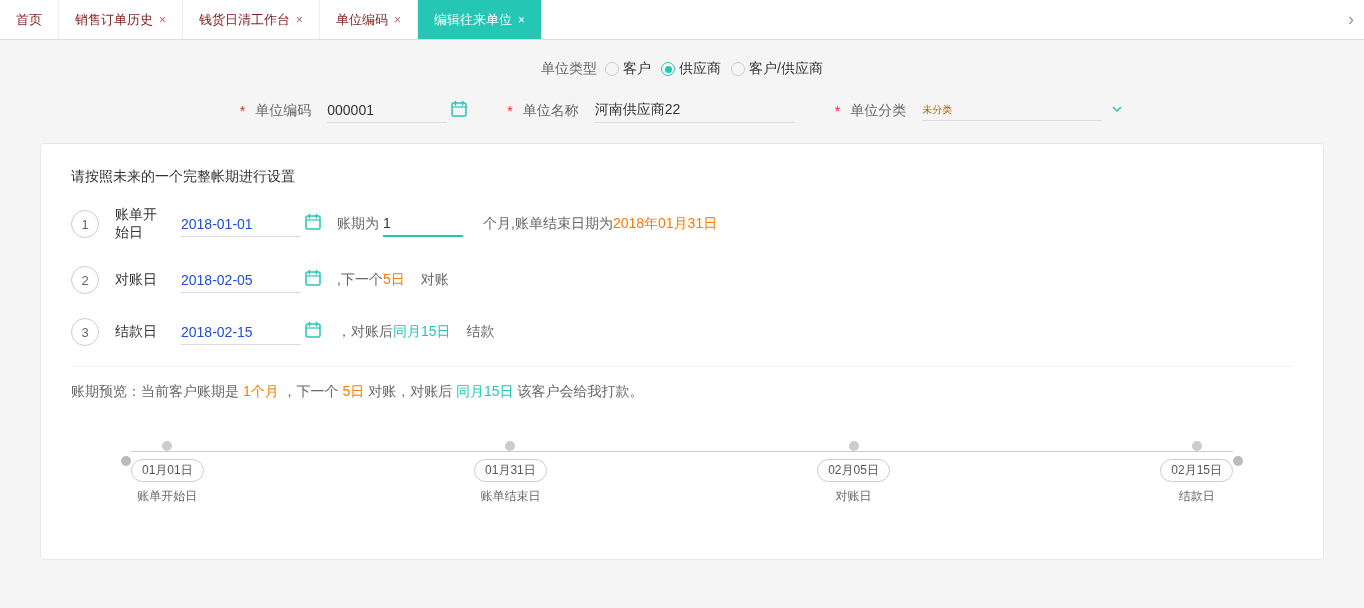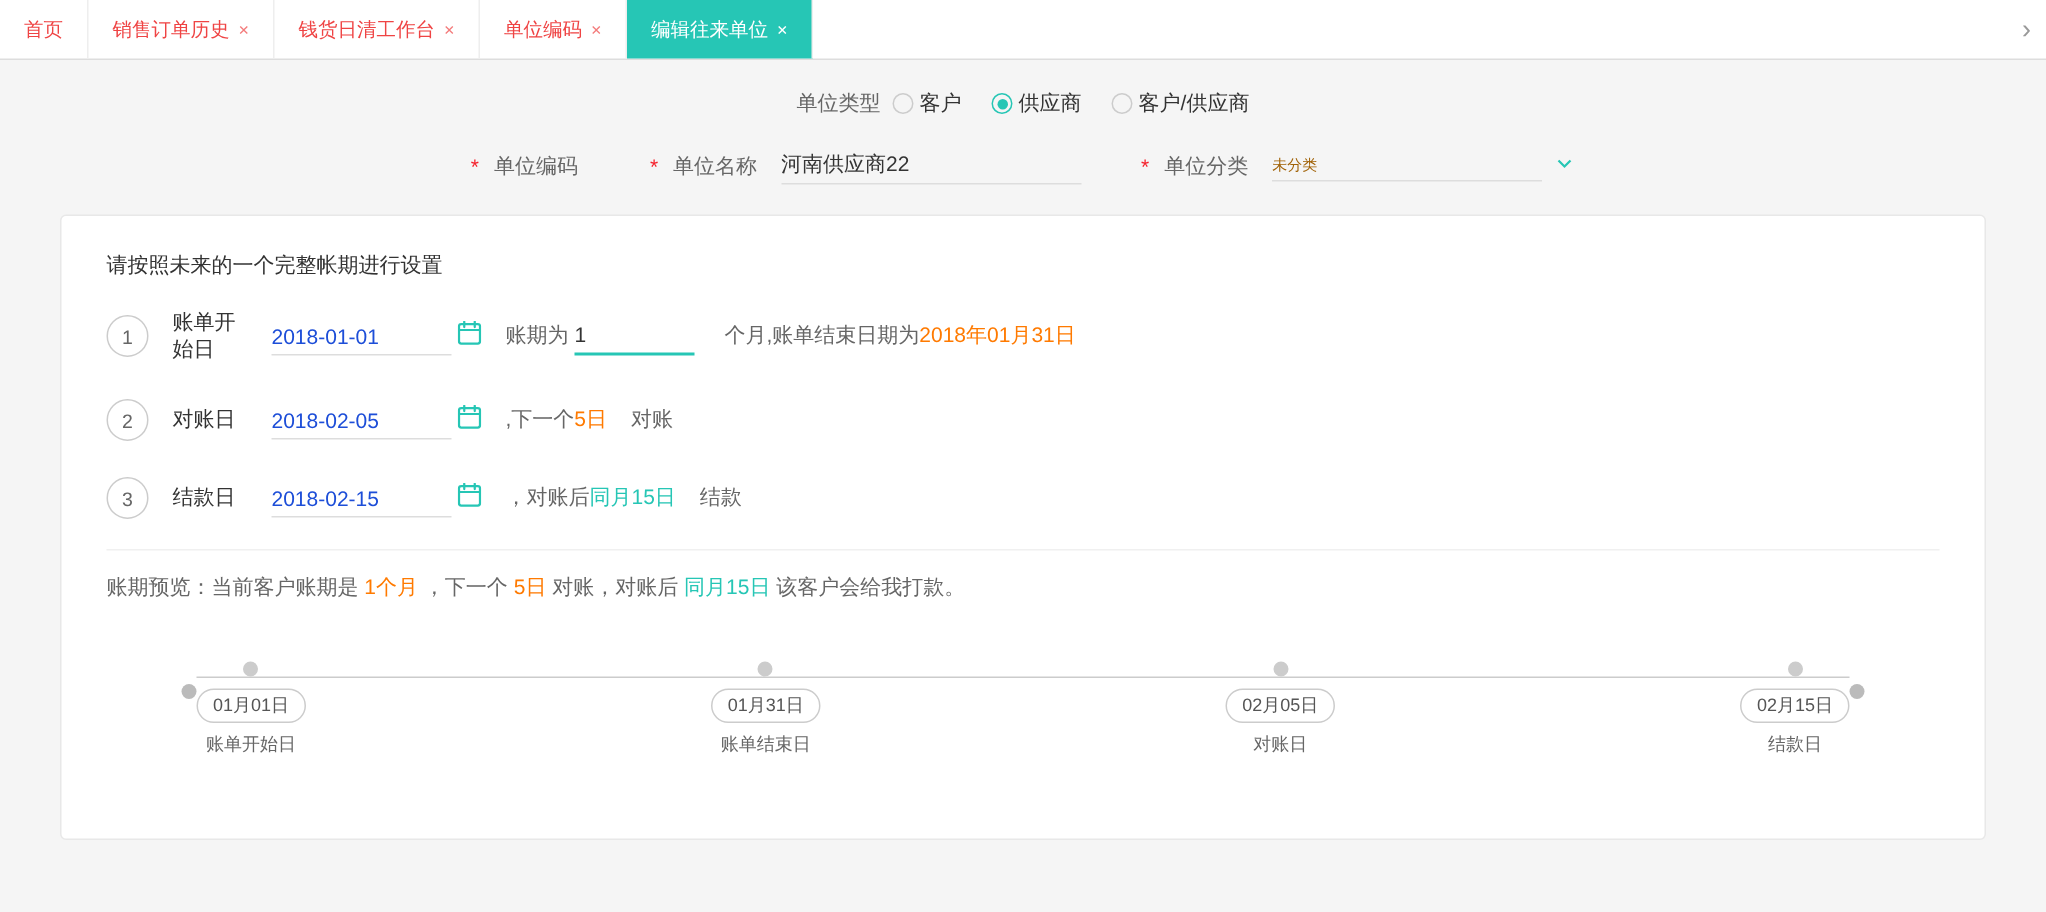--- a/index.html
+++ b/index.html
@@ -13,21 +13,21 @@
       border-bottom: 1px solid #ddd;
       height: 40px;
       padding-left: 0;
     }
     .tab-item {
       display: flex;
       align-items: center;
       padding: 0 16px;
       cursor: pointer;
       font-size: 13px;
-      color: #ef4444;
+      color: #7f1d1d;
       border-right: 1px solid #eee;
       gap: 6px;
       white-space: nowrap;
       position: relative;
     }
     .tab-item.active {
       background: #26c6b5;
       color: #fff;
     }
     .tab-item .close-x {
@@ -66,21 +66,21 @@
       color: #666;
       margin-right: 8px;
       white-space: nowrap;
     }
     .required-star { color: #f5222d; margin-right: 2px; }
 
     
     .radio-group {
       display: flex;
       align-items: center;
-      gap: 20px;
+      gap: 10px;
     }
     .radio-item {
       display: flex;
       align-items: center;
       gap: 4px;
       cursor: pointer;
     }
     .radio-circle {
       width: 14px;
       height: 14px;
@@ -359,20 +359,31 @@
         <span>客户/供应商</span>
       </div>
     </div>
   </div>
 
   <div class="form-row">
 
     <div class="field-group">
       <span class="required-star">*</span>
       <span class="form-label">单位编码</span>
+      <div class="input-wrap">
+        <input class="text-input code-input" type="text" value="000001" style="">
+        <span class="calendar-icon">
+          <svg width="16" height="16" viewBox="0 0 16 16" fill="none">
+            <rect x="1" y="2" width="14" height="13" rx="1.5" stroke="#26c6b5" stroke-width="1.5" fill="none"></rect>
+            <line x1="1" y1="6" x2="15" y2="6" stroke="#26c6b5" stroke-width="1.2"></line>
+            <line x1="4.5" y1="0.5" x2="4.5" y2="4" stroke="#26c6b5" stroke-width="1.5" stroke-linecap="round"></line>
+            <line x1="11.5" y1="0.5" x2="11.5" y2="4" stroke="#26c6b5" stroke-width="1.5" stroke-linecap="round"></line>
+          </svg>
+        </span>
+      </div>
     </div>
 
     <div class="field-group">
       <span class="required-star">*</span>
       <span class="form-label">单位名称</span>
       <input class="text-input name-input" type="text" value="河南供应商22" style="">
     </div>
 
     <div class="category-wrap">
       <span class="required-star">*</span>

